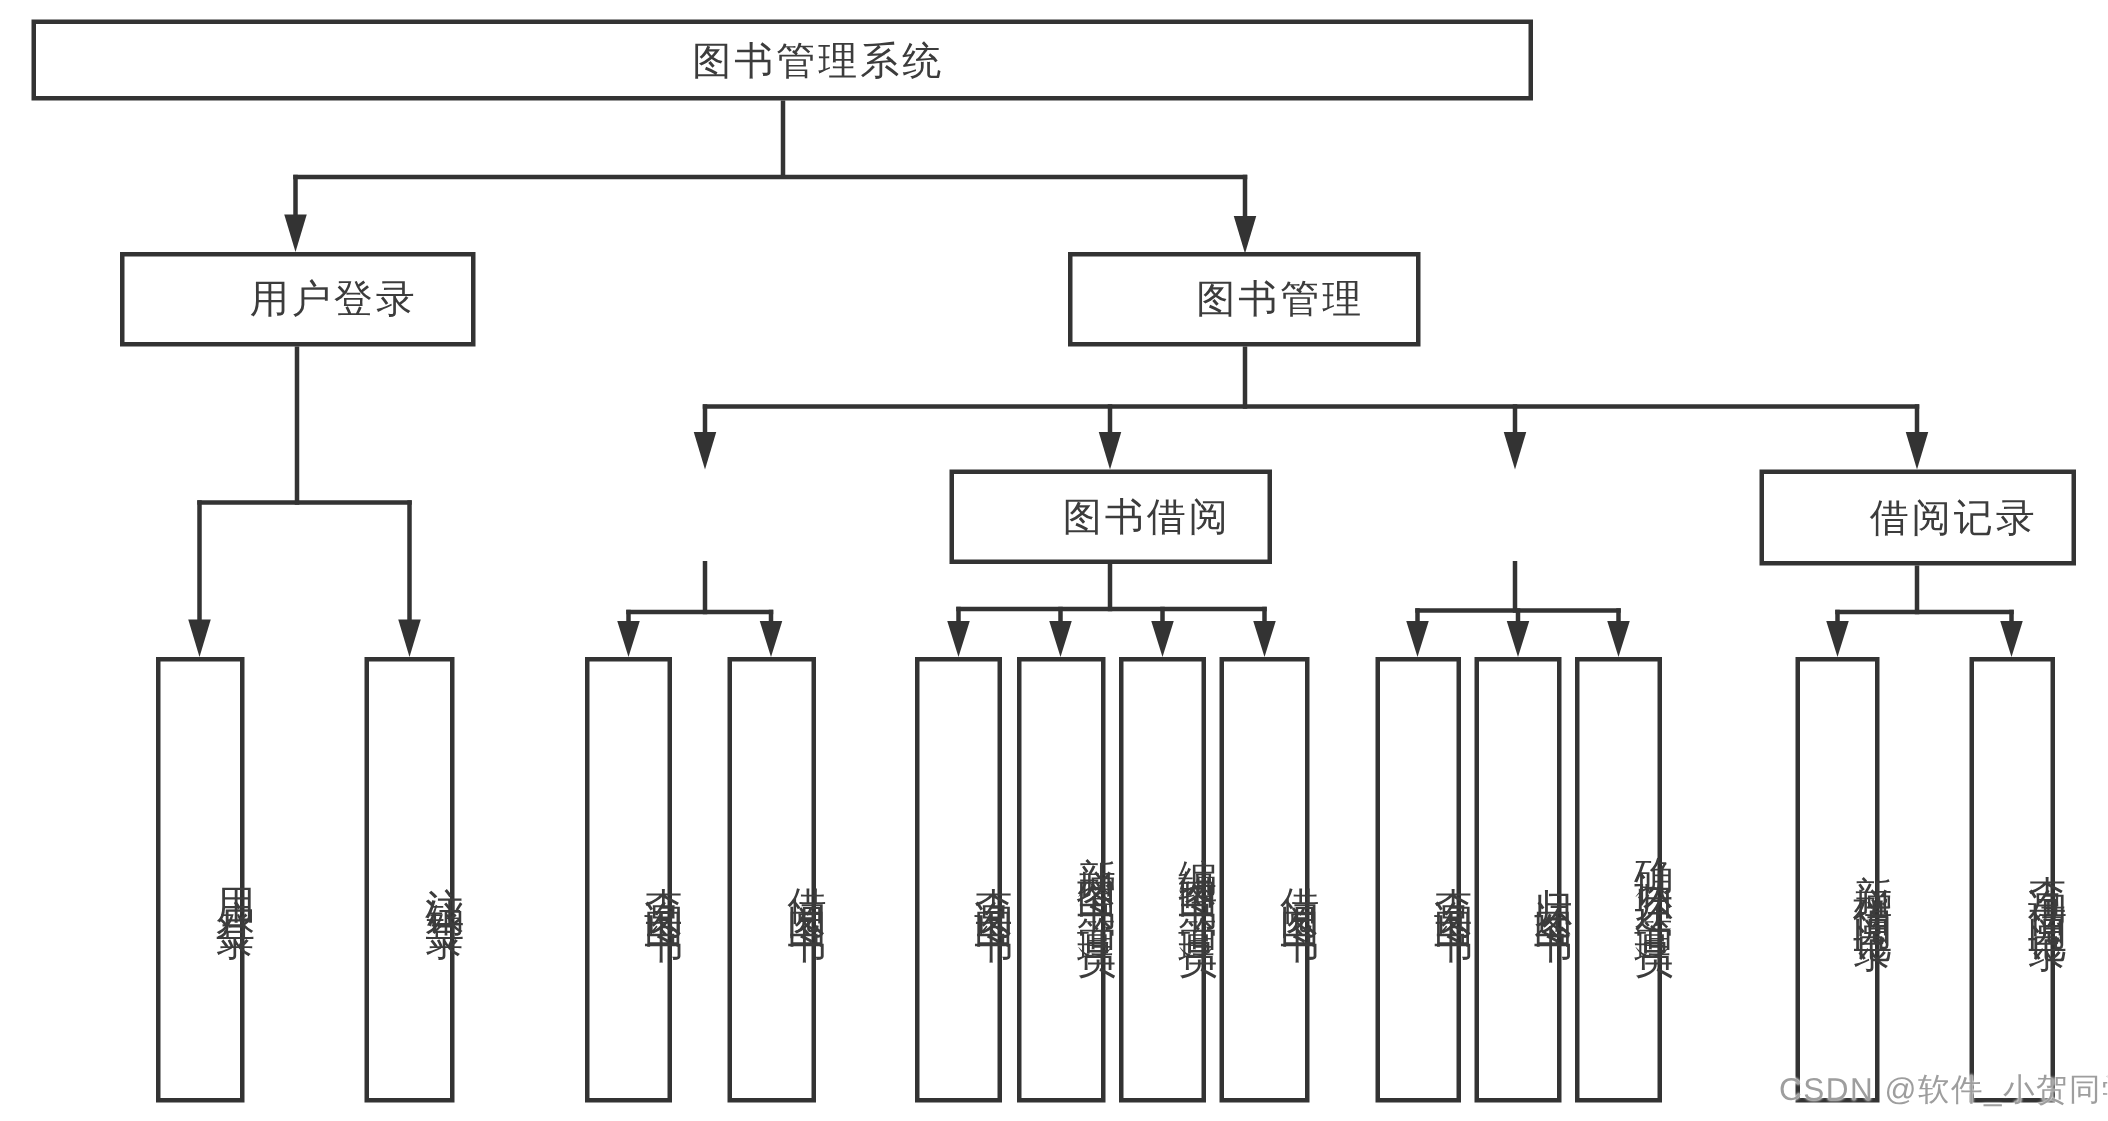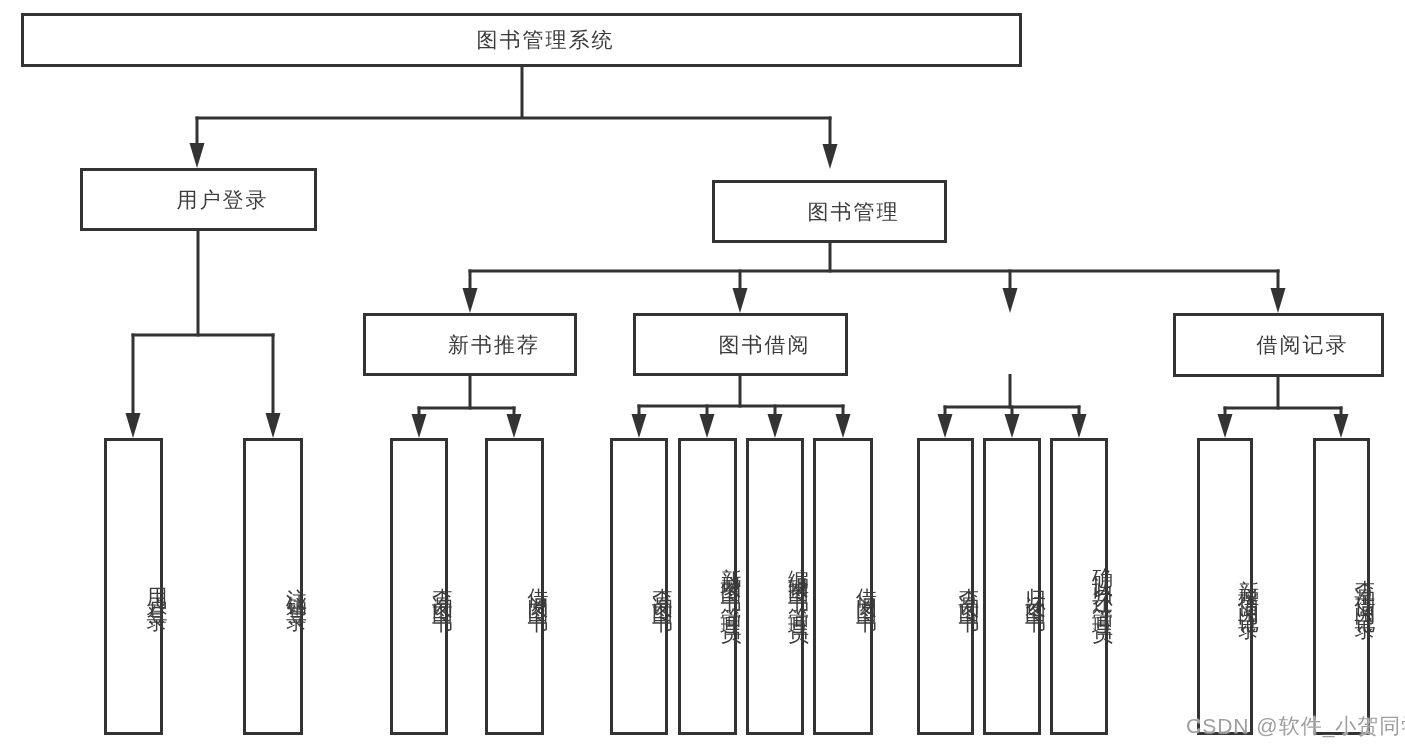--- a/index.html
+++ b/index.html
@@ -19,21 +19,21 @@
   }
   .node {
     position: absolute;
     box-sizing: border-box;
     border: 3px solid #333333;
     background: #ffffff;
     color: #3c3c3c;
     display: flex;
     align-items: center;
     justify-content: center;
-    font-size: 21px;
+    font-size: 26px;
     letter-spacing: 2px;
     text-align: center;
     white-space: nowrap;
     padding-left: 48px;
   }
   .node.v {
     writing-mode: vertical-rl;
     letter-spacing: 8px;
     line-height: 1;
     white-space: normal;
@@ -127,23 +127,22 @@
       <line x1="1225" y1="406.5" x2="1225" y2="417"></line>
       <polygon points="1225,438 1217.5,414 1232.5,414"></polygon>
       <line x1="1341" y1="406.5" x2="1341" y2="417"></line>
       <polygon points="1341,438 1333.5,414 1348.5,414"></polygon>
     </g>
   </svg>
 
   <div class="node" style="left:21px;top:13px;width:1001px;height:54px">图书管理系统</div>
 
   <div class="node" style="left:80px;top:168px;width:237px;height:63px">用户登录</div>
-  <div class="node" style="left:712px;top:180px;width:235px;height:63px">图书管理</div>
+  <div class="node" style="left:712px;top:168px;width:235px;height:63px">图书管理</div>
 
-  <div class="node" style="left:363px;top:313px;width:214px;height:63px">新书推荐</div>
   <div class="node" style="left:633px;top:313px;width:215px;height:63px">图书借阅</div>
   <div class="node" style="left:1173px;top:313px;width:211px;height:64px">借阅记录</div>
 
   <div class="node v" style="left:104px;top:438px;width:59px;height:297px">用户登录</div>
   <div class="node v" style="left:243px;top:438px;width:60px;height:297px">注销登录</div>
 
   <div class="node v" style="left:390px;top:438px;width:58px;height:297px">查询图书</div>
   <div class="node v" style="left:485px;top:438px;width:59px;height:297px">借阅图书</div>
 
   <div class="node v" style="left:610px;top:438px;width:58px;height:297px">查询图书</div>

